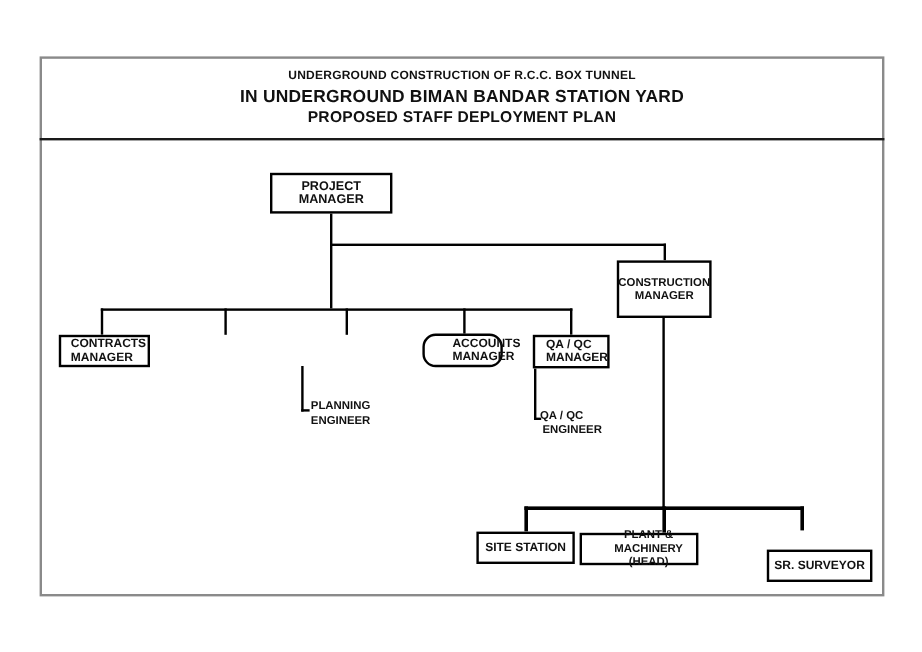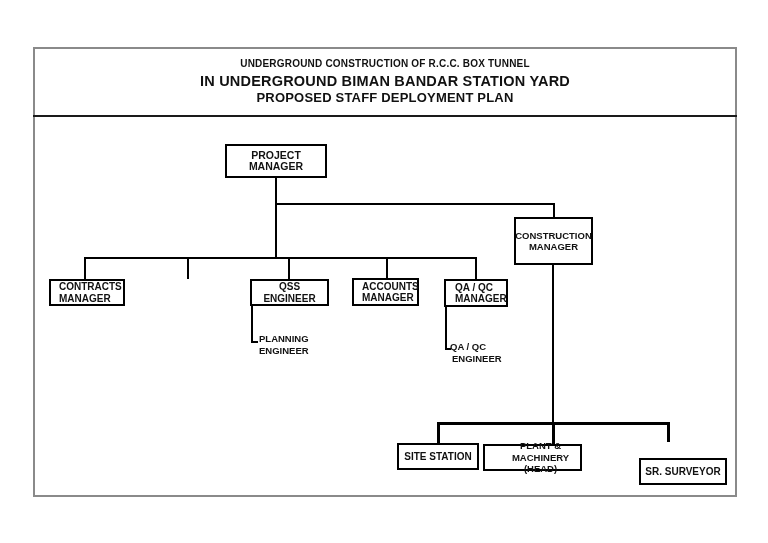--- a/index.html
+++ b/index.html
@@ -76,25 +76,22 @@
       <span>CONSTRUCTION</span>
       <span>MANAGER</span>
     </div>
 
     <div class="node align-left" style="left:14px;top:230px;width:76px;height:27px;padding-left:8px;">
       <span>CONTRACTS</span>
       <span>MANAGER</span>
     </div>
 
 
-    <div class="node" style="left:215px;top:230px;width:79px;height:27px;">
-      <span>QSS ENGINEER</span>
-    </div>
 
-    <div class="node align-left" style="left:317px;top:229px;width:67px;height:28px;padding-left:8px;">
+    <div class="node align-left" style="left:317px;top:229px;width:67px;height:28px;padding-left:23px;border-radius:11px;">
       <span>ACCOUNTS</span>
       <span>MANAGER</span>
     </div>
 
     <div class="node align-left" style="left:409px;top:230px;width:64px;height:28px;padding-left:9px;">
       <span>QA / QC</span>
       <span>MANAGER</span>
     </div>
 
     <div class="loose-label" style="left:224px;top:284px;">

